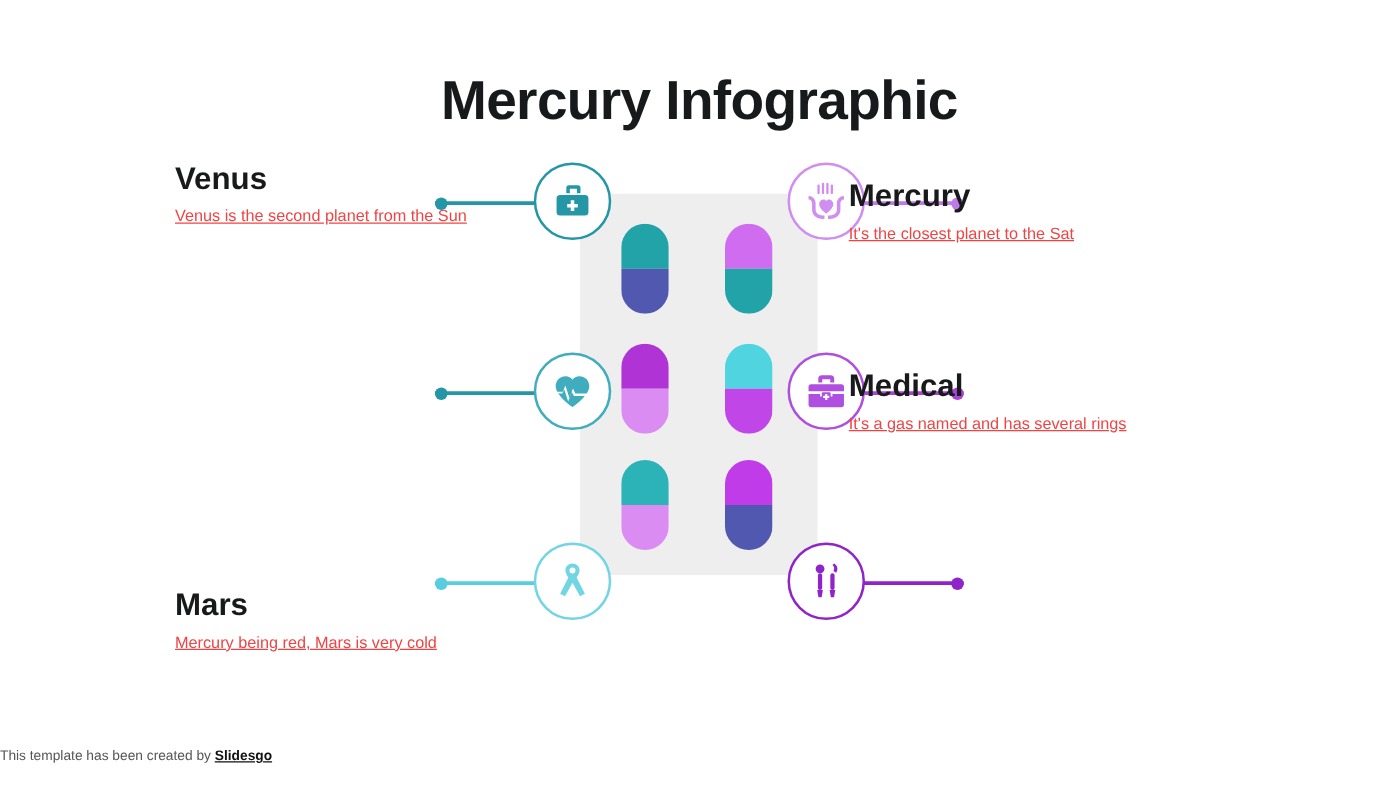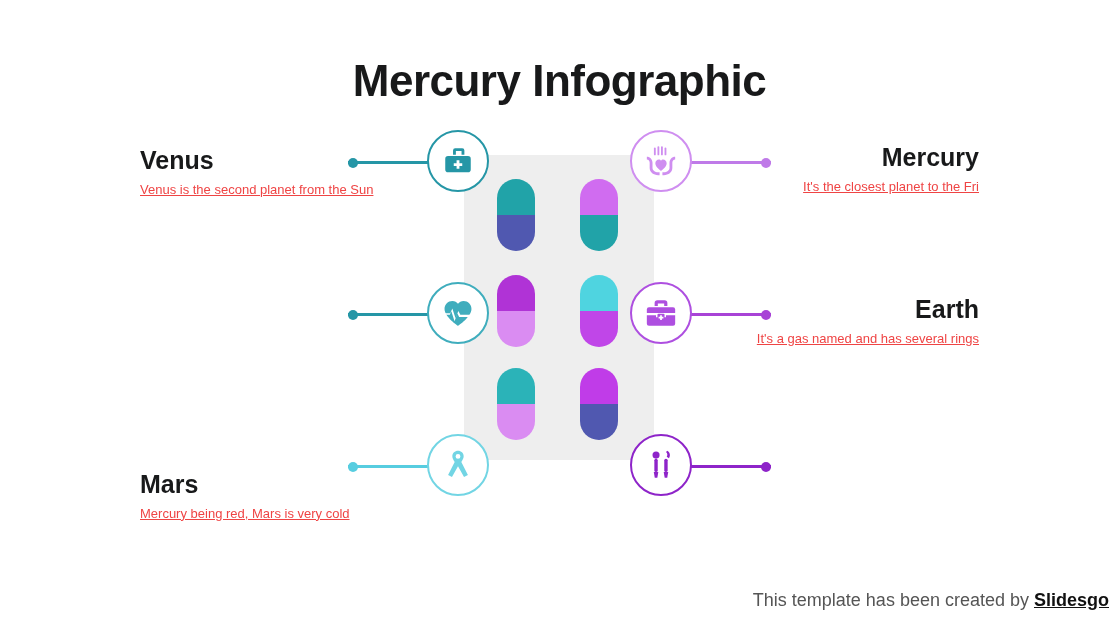--- a/index.html
+++ b/index.html
@@ -92,30 +92,30 @@
     margin-bottom: 6px;
   }
   .block .body {
     font-size: 13px;
     font-weight: 400;
     color: #ef4444;
     line-height: 1.35;
     text-decoration: underline;
   }
   .block.l { left: 140px; text-align: left; }
-  .block.r { right: 140px; text-align: right; }
+  .block.r { right: 140px; text-align: left; }
 
   
   .footer {
     position: absolute;
     bottom: 18px;
     left: 0;
     width: 1109px;
-    text-align: right;
-    font-size: 18px;
+    text-align: left;
+    font-size: 11px;
     color: #555555;
   }
   .footer .brand {
     font-weight: 700;
     color: #111111;
     text-decoration: underline;
   }
 </style>
 </head>
 <body>
@@ -223,35 +223,35 @@
             <circle cx="17" cy="10" r="5"></circle>
             <rect x="14.6" y="15" width="4.8" height="19" rx="2.4"></rect>
             <path d="M13.8 34h6.4l-1.4 8h-3.6z"></path>
             <path d="M33 4c4 2.5 4.6 7 2.2 10.5l-3.1-2.2C33.4 10 33.4 7.4 31 5.6z"></path>
             <rect x="28.6" y="15" width="4.8" height="19" rx="2.4"></rect>
             <path d="M27.8 34h6.4l-1.4 8h-3.6z"></path>
           </svg></span>
       </div>
     </div>
 
-  <div class="block l" style="top:146px;">
+  <div class="block l" style="top:129px;">
     <div class="heading">Venus</div>
     <div class="body">Venus is the second planet from the Sun</div>
   </div>
   <div class="block l" style="top:470px;">
     <div class="heading">Mars</div>
     <div class="body">Mercury being red, Mars is very cold</div>
   </div>
 
   <div class="block r" style="top:143px;">
     <div class="heading">Mercury</div>
-    <div class="body">It's the closest planet to the Fri</div>
+    <div class="body">It's the closest planet to the Sat</div>
   </div>
   <div class="block r" style="top:295px;">
-    <div class="heading">Earth</div>
+    <div class="heading">Medical</div>
     <div class="body">It's a gas named and has several rings</div>
   </div>
 
   <div class="footer">
     <span>This template has been created by </span><a class="brand" href="#">Slidesgo</a>
   </div>
 
 </div>
 
 </body></html>

